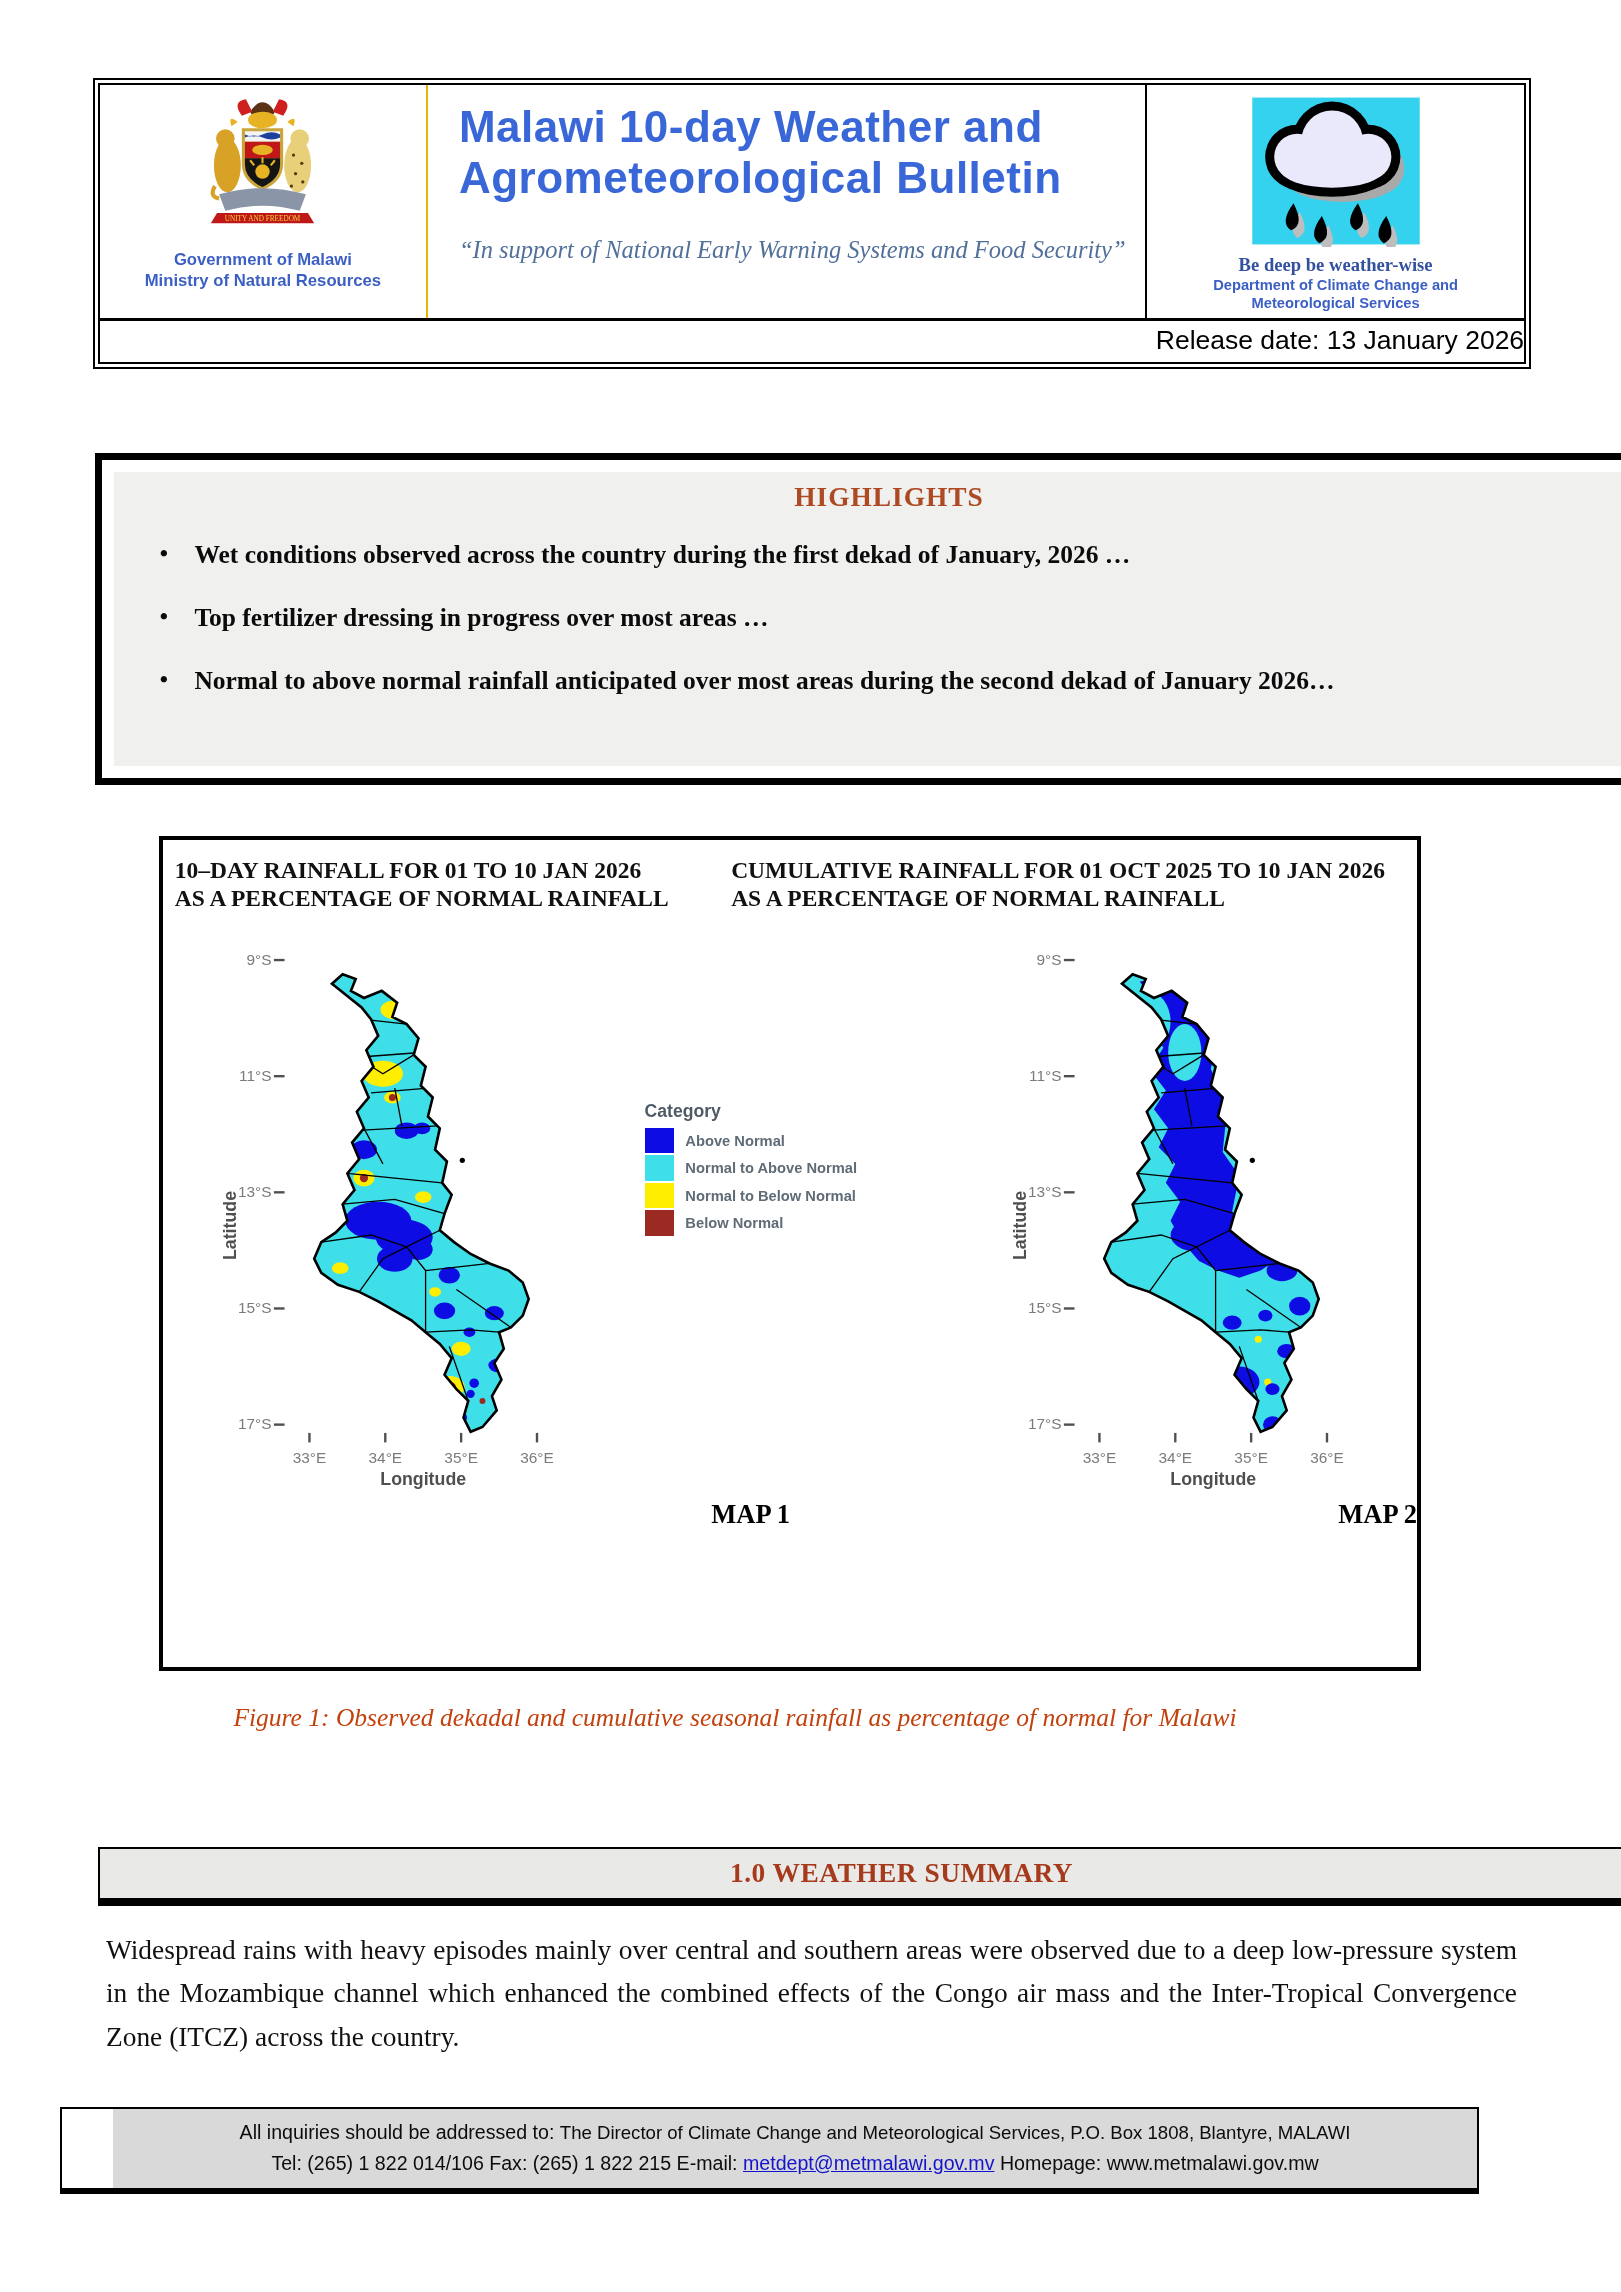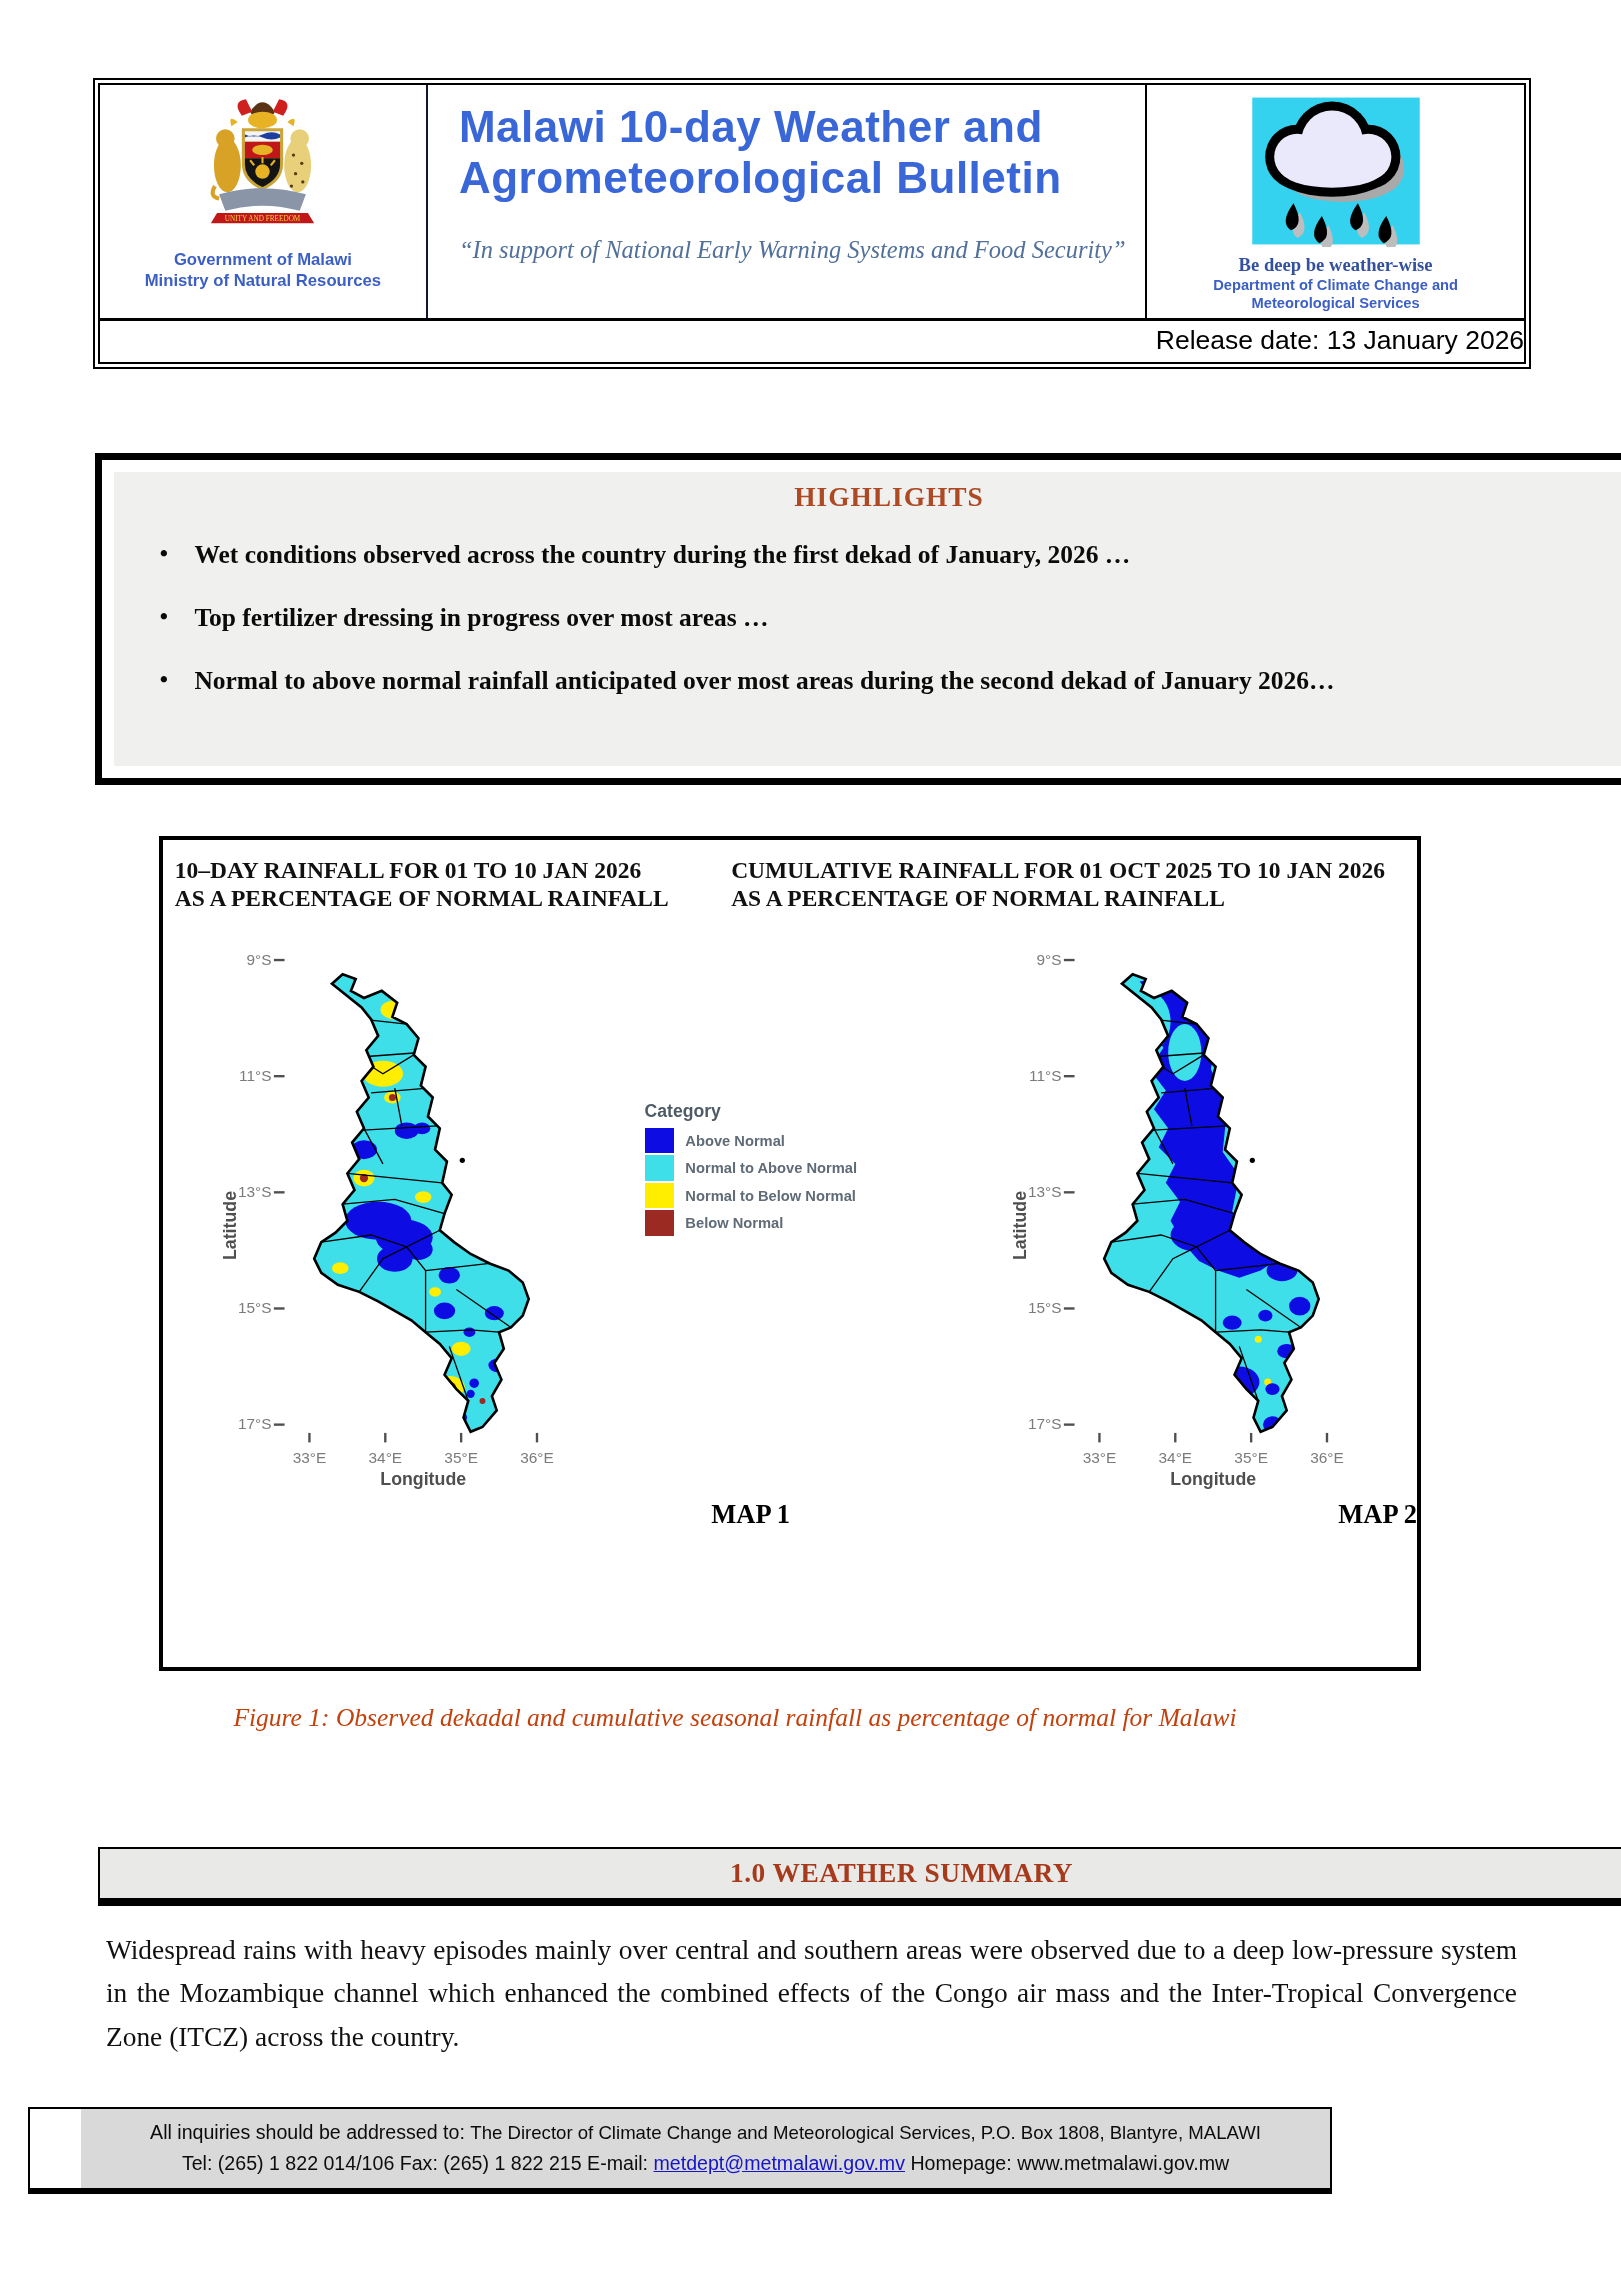--- a/index.html
+++ b/index.html
@@ -3,21 +3,21 @@
 <meta charset="utf-8">
 <style>
   * { margin:0; padding:0; box-sizing:border-box; }
   body { background:#ffffff; font-family:"Liberation Sans", sans-serif; }
   .page { position:relative; width:1621px; height:2293px; background:#fff; overflow:hidden; }
 
   
   .header-wrap { position:absolute; left:93px; top:78px; width:1438px; border:2px solid #000; padding:2.9px; background:#fff; }
   .header-grid { display:grid; grid-template-columns:328px 1fr 377px; border:2px solid #000; border-bottom:3.9px solid #000; }
   .cell { padding:5.9px 9.8px; }
-  .logo-cell { border-right:2px solid #0f172a; text-align:center; }
+  .logo-cell { border-right:2px solid #eab308; text-align:center; }
   .title-cell { border-right:2px solid #000; padding:17.6px 9.8px 9.8px 31px; }
   .icon-cell { text-align:center; padding-top:9.8px; }
   .gov-line { color:#3c5fc4; font-weight:bold; font-size:16.7px; line-height:1.25; }
   .btitle { color:#3a67d8; font-weight:bold; font-size:44px; line-height:1.14; letter-spacing:0.5px; }
   .subtitle { margin-top:33px; color:#51709a; font-family:"Liberation Serif", serif; font-style:italic; font-size:24.5px; }
   .motto { color:#33519e; font-family:"Liberation Serif", serif; font-weight:bold; font-size:18.6px; margin-top:2.9px; }
   .dept-line { color:#3c5fc4; font-weight:bold; font-size:14.7px; line-height:1.25; }
   .meta-row { display:grid; grid-template-columns:1fr 1fr 1fr; border:2px solid #000; border-top:none; border-bottom:3.9px solid #000; padding:4.9px 0; }
   .meta-row > div { color:#d92121; font-size:26.5px; }
   .meta-period { text-align:left; padding-left:13.7px; }
@@ -52,21 +52,21 @@
   .map-label.right { padding-left:157px; }
 
   .caption { position:absolute; left:0; top:1703px; width:1470px; text-align:center; font-family:"Liberation Serif", serif; font-style:italic; font-size:25.5px; color:#c2410c; }
 
   
   .summary-bar { position:absolute; left:98px; top:1847px; width:1607px; border:2.9px solid #000; border-bottom:8.8px solid #000; background:#e9e9e8; text-align:center; padding:8.8px 0; }
   .summary-bar span { color:#a63a1c; font-family:"Liberation Serif", serif; font-weight:bold; font-size:27.4px; letter-spacing:0.5px; }
   .summary-text { position:absolute; left:106px; top:1929px; width:1411px; font-family:"Liberation Serif", serif; font-size:27.4px; line-height:1.58; color:#111; text-align:justify; }
 
   
-  .footer-box { position:absolute; left:28px; top:2107px; width:1304px; border:2.9px solid #000; border-bottom:6.9px solid #000; background:#fff; }
+  .footer-box { position:absolute; left:60px; top:2107px; width:1419px; border:2.9px solid #000; border-bottom:6.9px solid #000; background:#fff; }
   .footer-inner { margin-left:51px; background:#d9d9d9; text-align:center; padding:7.8px 7.8px 9.8px 7.8px; }
   .footer-line { font-size:19.6px; color:#0c0c0c; line-height:1.55; }
   .footer-line .small { font-size:18.6px; }
   .email-link { color:#1414cc; text-decoration:underline; cursor:pointer; }
 </style>
 </head>
 <body>
 
 <div class="page">
 

